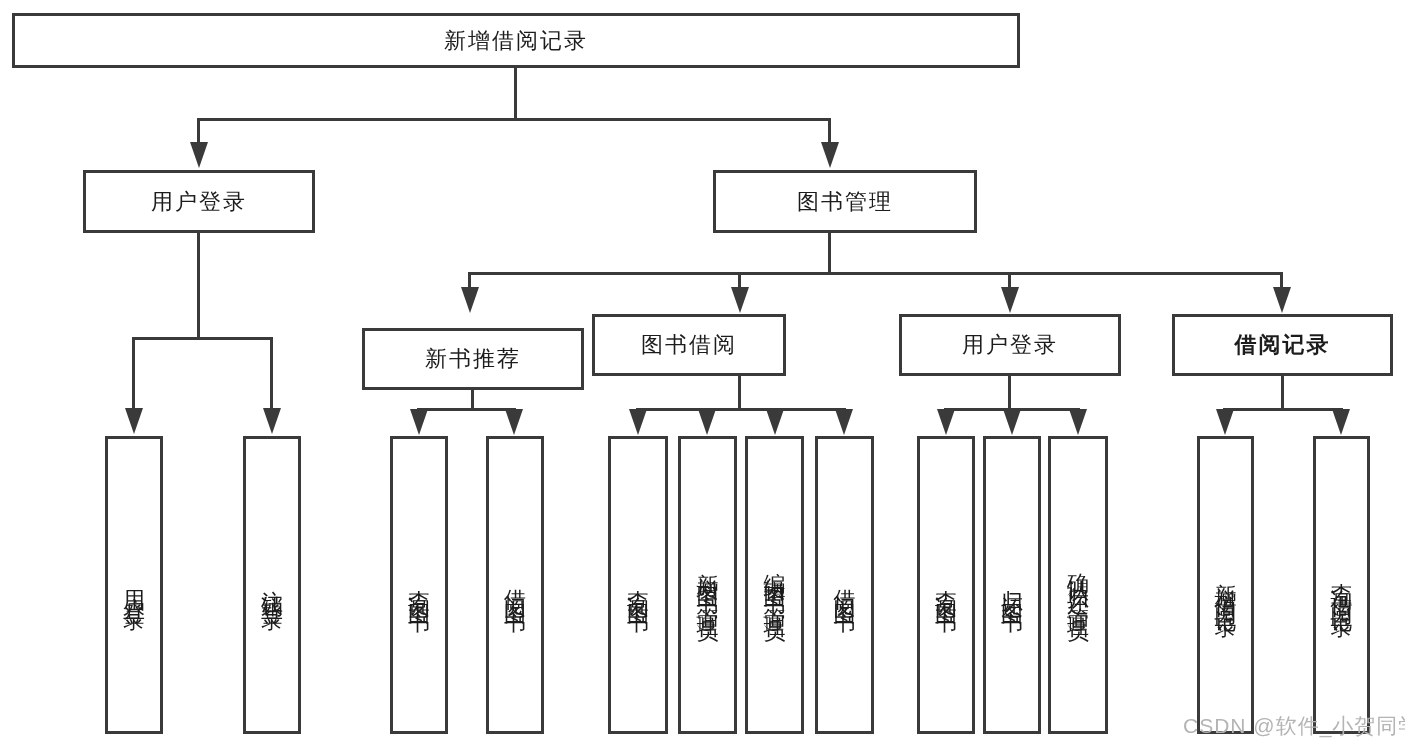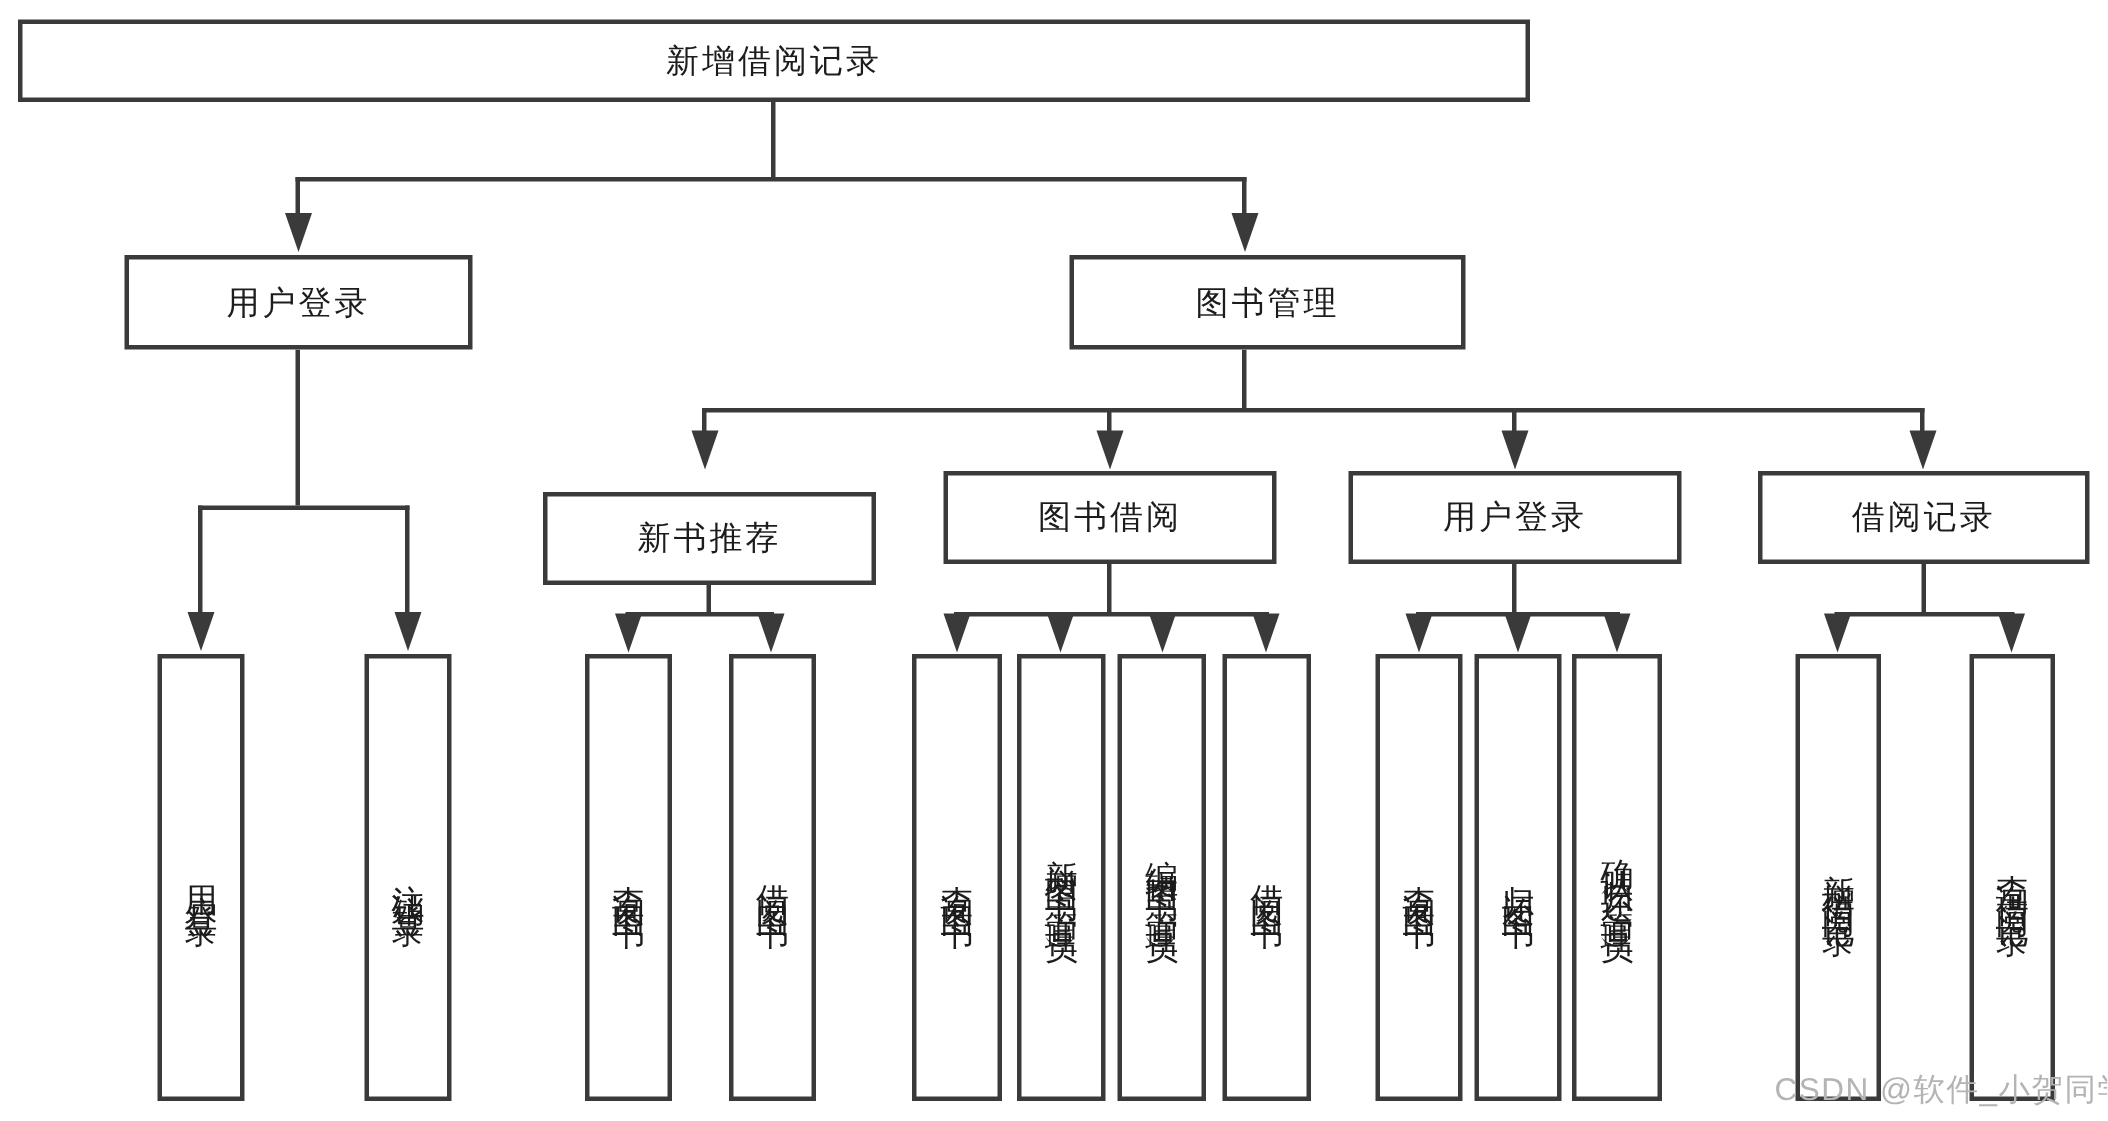--- a/index.html
+++ b/index.html
@@ -56,23 +56,23 @@
   <div class="line" style="left:468px;top:272px;width:3px;height:16px;"></div>
   <div class="arrow" style="left:461px;top:287px;"></div>
   <div class="line" style="left:738px;top:272px;width:3px;height:16px;"></div>
   <div class="arrow" style="left:731px;top:287px;"></div>
   <div class="line" style="left:1008px;top:272px;width:3px;height:16px;"></div>
   <div class="arrow" style="left:1001px;top:287px;"></div>
   <div class="line" style="left:1280px;top:272px;width:3px;height:16px;"></div>
   <div class="arrow" style="left:1273px;top:287px;"></div>
 
   <div class="box" style="left:362px;top:328px;width:222px;height:62px;">新书推荐</div>
-  <div class="box" style="left:629px;top:314px;width:222px;height:62px;">图书借阅</div>
+  <div class="box" style="left:592px;top:314px;width:194px;height:62px;">图书借阅</div>
   <div class="box" style="left:899px;top:314px;width:222px;height:62px;">用户登录</div>
-  <div class="box" style="left:1172px;top:314px;width:221px;height:62px;">借阅记录</div>
+  <div class="box" style="left:1172px;top:314px;width:221px;height:62px;font-weight:bold;">借阅记录</div>
 
   <div class="line" style="left:471px;top:376px;width:3px;height:32px;"></div>
   <div class="line" style="left:738px;top:376px;width:3px;height:32px;"></div>
   <div class="line" style="left:1008px;top:376px;width:3px;height:32px;"></div>
   <div class="line" style="left:1281px;top:376px;width:3px;height:32px;"></div>
 
   <div class="line" style="left:417px;top:408px;width:99px;height:3px;"></div>
   <div class="line" style="left:636px;top:408px;width:210px;height:3px;"></div>
   <div class="line" style="left:944px;top:408px;width:136px;height:3px;"></div>
   <div class="line" style="left:1223px;top:408px;width:120px;height:3px;"></div>

